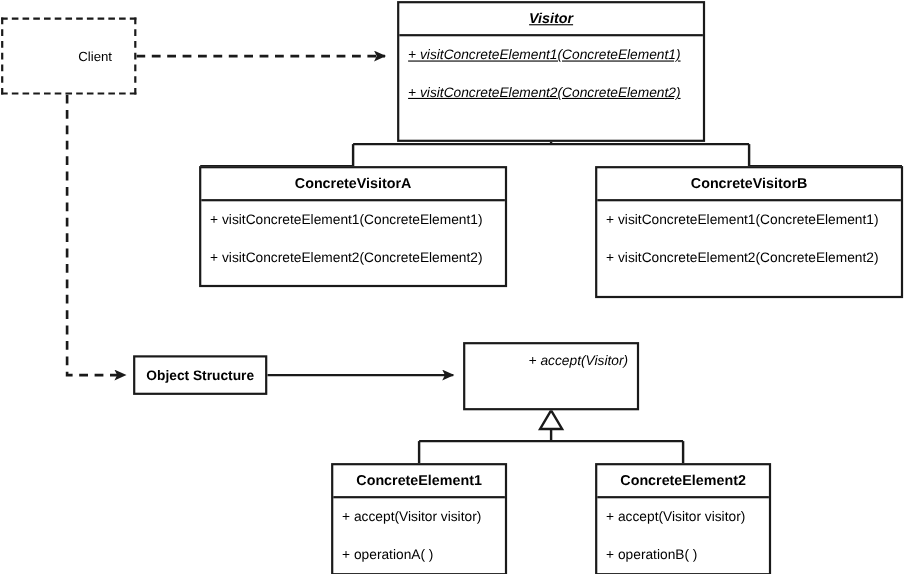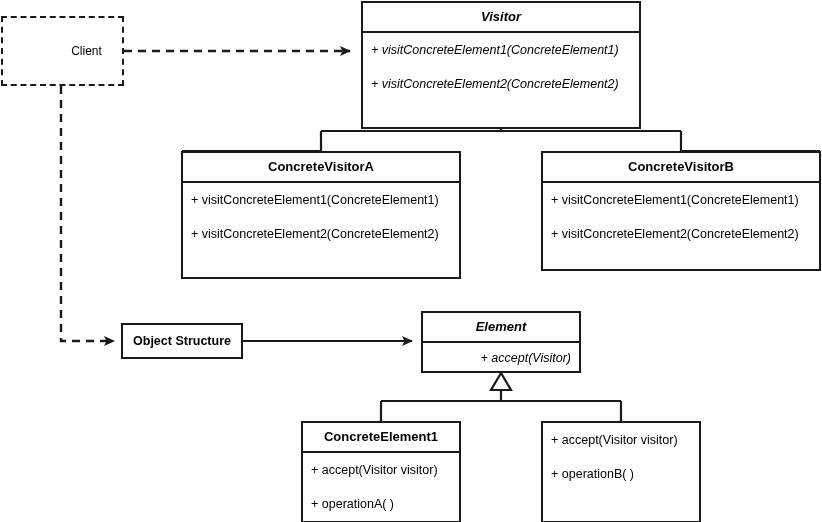--- a/index.html
+++ b/index.html
@@ -127,63 +127,63 @@
       <path d="M381,401 L381,421" fill="none" stroke="#1a1a1a" stroke-width="2.2"></path>
       <path d="M621,401 L621,421" fill="none" stroke="#1a1a1a" stroke-width="2.2"></path>
       <polygon points="501,373 491,390 511,390" fill="#ffffff" stroke="#1a1a1a" stroke-width="2.2" stroke-linejoin="miter"></polygon>
     </g>
   </svg>
 
   <div class="dashed-box" style="left:1px; top:16px; width:123px; height:70px;">
     <span>Client</span>
   </div>
 
-  <div class="uml-class" style="left:361px; top:1px; width:280px; height:128px;">
+  <div class="uml-class" style="left:361px; top:1px; width:280px; height:128px;text-decoration:underline;">
     <div class="uml-title abstract">Visitor</div>
     <div class="uml-body">
       <div class="uml-member abstract">+ visitConcreteElement1(ConcreteElement1)</div>
       <div class="uml-member abstract">+ visitConcreteElement2(ConcreteElement2)</div>
     </div>
   </div>
 
-  <div class="uml-class" style="left:181px; top:151px; width:280px; height:128px;">
+  <div class="uml-class" style="left:181px; top:151px; width:280px; height:110px;">
     <div class="uml-title">ConcreteVisitorA</div>
     <div class="uml-body">
       <div class="uml-member">+ visitConcreteElement1(ConcreteElement1)</div>
       <div class="uml-member">+ visitConcreteElement2(ConcreteElement2)</div>
     </div>
   </div>
 
   <div class="uml-class" style="left:541px; top:151px; width:280px; height:120px;">
     <div class="uml-title">ConcreteVisitorB</div>
     <div class="uml-body">
       <div class="uml-member">+ visitConcreteElement1(ConcreteElement1)</div>
       <div class="uml-member">+ visitConcreteElement2(ConcreteElement2)</div>
     </div>
   </div>
 
   <div class="plain-box" style="left:121px; top:323px; width:122px; height:36px;align-items:center;">
     <span>Object Structure</span>
   </div>
 
   <div class="uml-class" style="left:421px; top:311px; width:160px; height:62px;">
-    <div class="uml-title abstract">Element</div>
     <div class="uml-body" style="padding-top:8px;text-align:right;">
       <div class="uml-member abstract">+ accept(Visitor)</div>
     </div>
   </div>
 
   <div class="uml-class" style="left:301px; top:421px; width:160px; height:102px;">
     <div class="uml-title">ConcreteElement1</div>
     <div class="uml-body">
       <div class="uml-member">+ accept(Visitor visitor)</div>
       <div class="uml-member">+ operationA( )</div>
     </div>
   </div>
 
   <div class="uml-class" style="left:541px; top:421px; width:160px; height:102px;">
+    <div class="uml-title">ConcreteElement2</div>
     <div class="uml-body">
       <div class="uml-member">+ accept(Visitor visitor)</div>
       <div class="uml-member">+ operationB( )</div>
     </div>
   </div>
 
 </div>
 
 </body></html>

